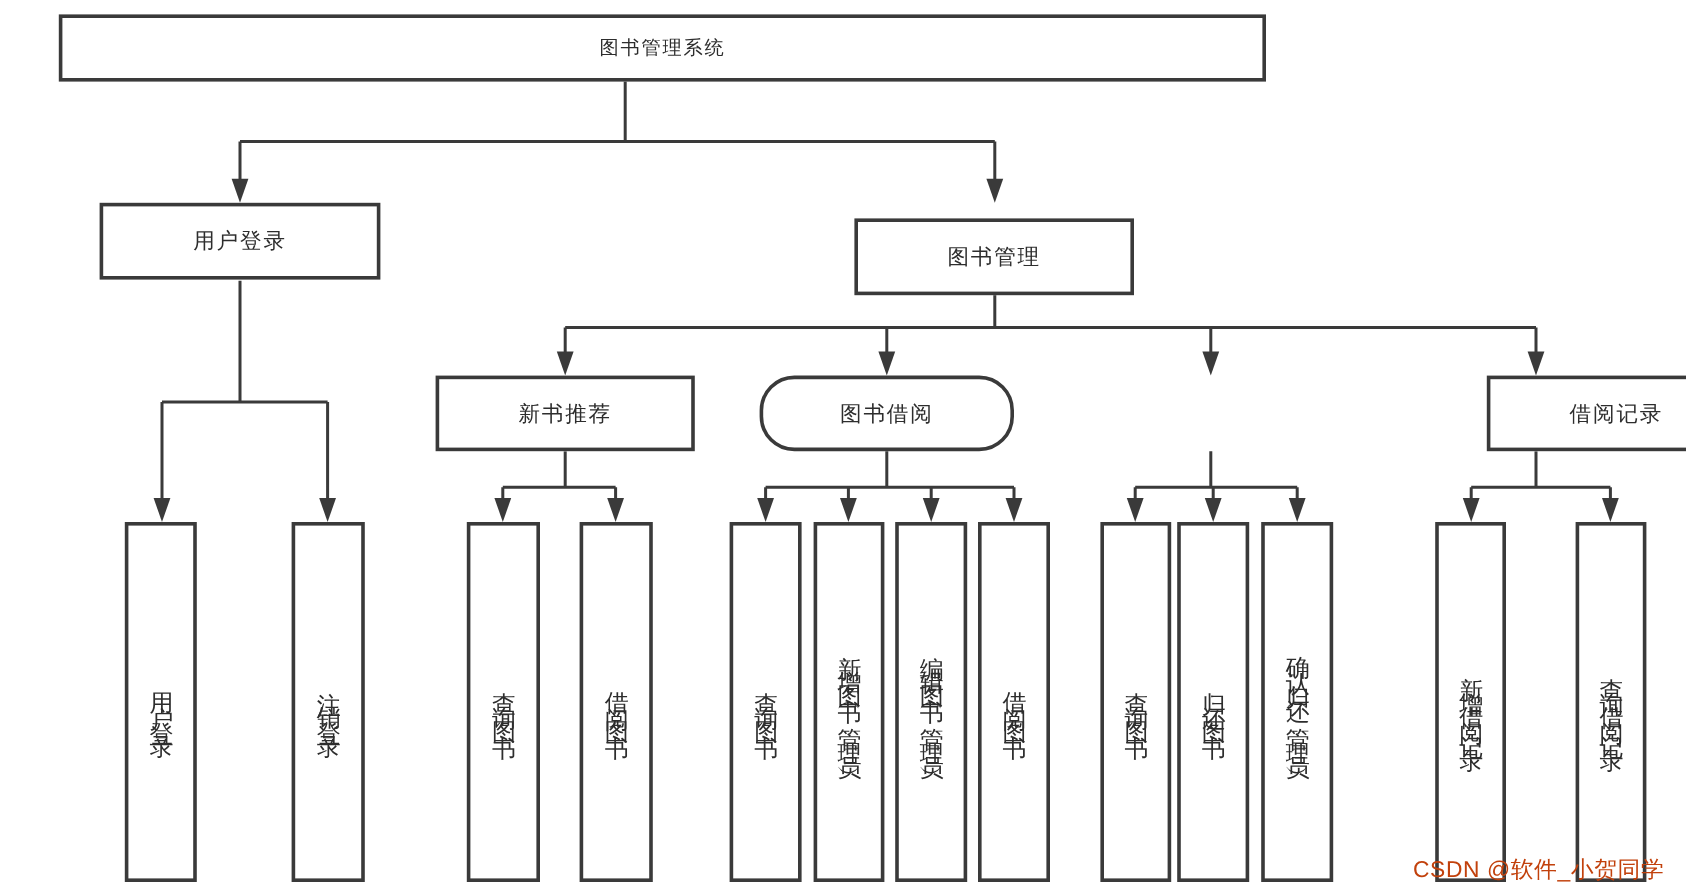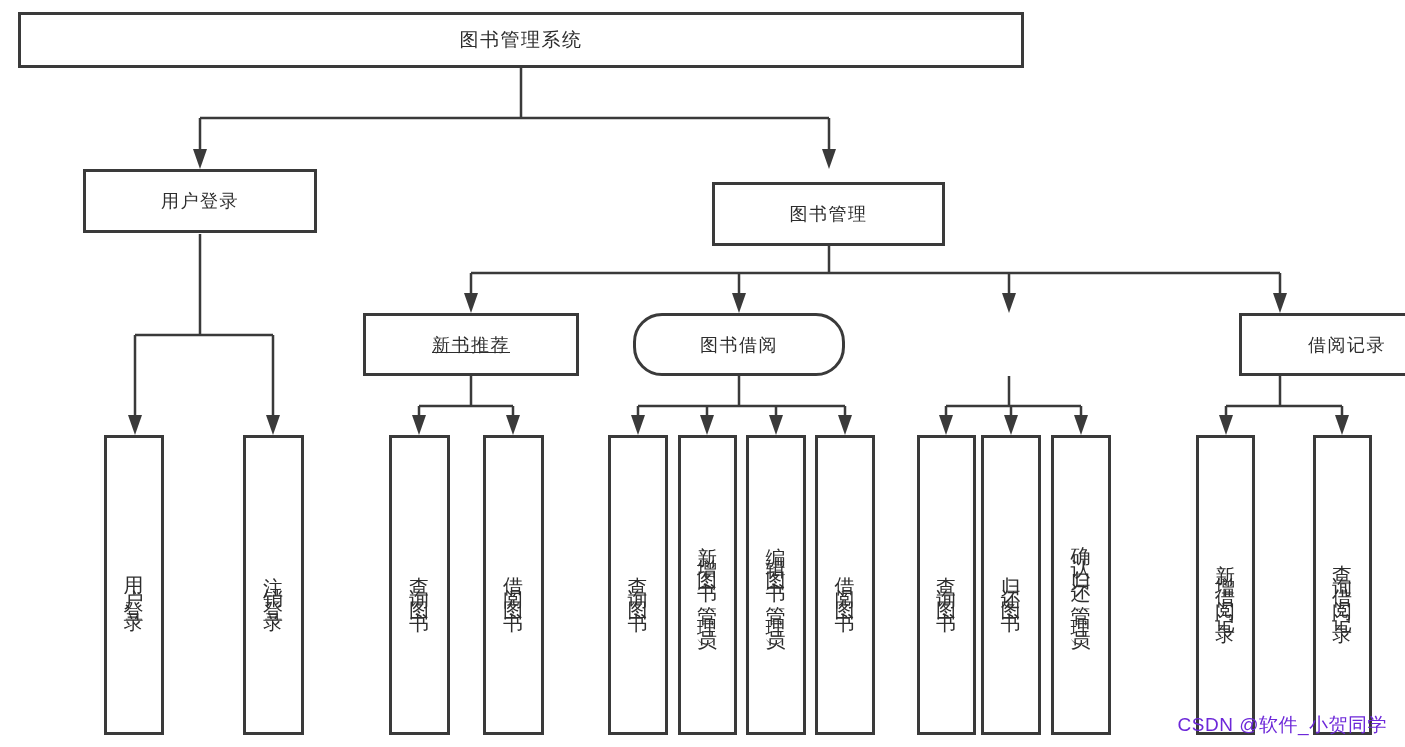--- a/index.html
+++ b/index.html
@@ -19,21 +19,21 @@
     box-sizing:border-box;
     border:3px solid #3a3a3a;
     background:#ffffff;
     display:flex;align-items:center;justify-content:center;
     color:#2d2d2d;
     font-size:18px;
     letter-spacing:1.5px;
     text-align:center;
     white-space:nowrap;
   }
-  .root{font-size:19px;}
+  .root{font-size:16px;margin-left:31px;}
   .leaf{
     writing-mode:vertical-rl;
     text-orientation:mixed;
     font-size:20px;
     letter-spacing:12px;
     line-height:1;
     white-space:normal;
   }
   .watermark{
     position:absolute;
@@ -76,21 +76,21 @@
       <polygon points="1074,415 1088,415 1081,435" fill="#3a3a3a"></polygon>
       <polygon points="1219,415 1233,415 1226,435" fill="#3a3a3a"></polygon>
       <polygon points="1335,415 1349,415 1342,435" fill="#3a3a3a"></polygon>
     </svg>
 
   <div class="node root" style="left:18px;top:12px;width:1006px;height:56px;">图书管理系统</div>
 
   <div class="node" style="left:83px;top:169px;width:234px;height:64px;">用户登录</div>
   <div class="node" style="left:712px;top:182px;width:233px;height:64px;">图书管理</div>
 
-  <div class="node" style="left:363px;top:313px;width:216px;height:63px;text-decoration:underline;">新书推荐</div>
+  <div class="node" style="left:363px;top:313px;width:216px;height:63px;">新书推荐</div>
   <div class="node" style="left:633px;top:313px;width:212px;height:63px;border-radius:29px;">图书借阅</div>
   <div class="node" style="left:1239px;top:313px;width:216px;height:63px;">借阅记录</div>
 
   <div class="node leaf" style="left:104px;top:435px;width:60px;height:300px;">用户登录</div>
   <div class="node leaf" style="left:243px;top:435px;width:61px;height:300px;">注销登录</div>
 
   <div class="node leaf" style="left:389px;top:435px;width:61px;height:300px;">查询图书</div>
   <div class="node leaf" style="left:483px;top:435px;width:61px;height:300px;">借阅图书</div>
 
   <div class="node leaf" style="left:608px;top:435px;width:60px;height:300px;">查询图书</div>
@@ -98,15 +98,15 @@
   <div class="node leaf" style="left:746px;top:435px;width:60px;height:300px;">编辑图书（管理员）</div>
   <div class="node leaf" style="left:815px;top:435px;width:60px;height:300px;">借阅图书</div>
 
   <div class="node leaf" style="left:917px;top:435px;width:59px;height:300px;">查询图书</div>
   <div class="node leaf" style="left:981px;top:435px;width:60px;height:300px;">归还图书</div>
   <div class="node leaf" style="left:1051px;top:435px;width:60px;height:300px;">确认归还（管理员）</div>
 
   <div class="node leaf" style="left:1196px;top:435px;width:59px;height:300px;">新增借阅记录</div>
   <div class="node leaf" style="left:1313px;top:435px;width:59px;height:300px;">查询借阅记录</div>
 
-  <div class="watermark" style="color: #6d28d9;">CSDN @软件_小贺同学</div>
+  <div class="watermark" style="color: #c2410c;">CSDN @软件_小贺同学</div>
 
 </div>
 
 </body></html>

